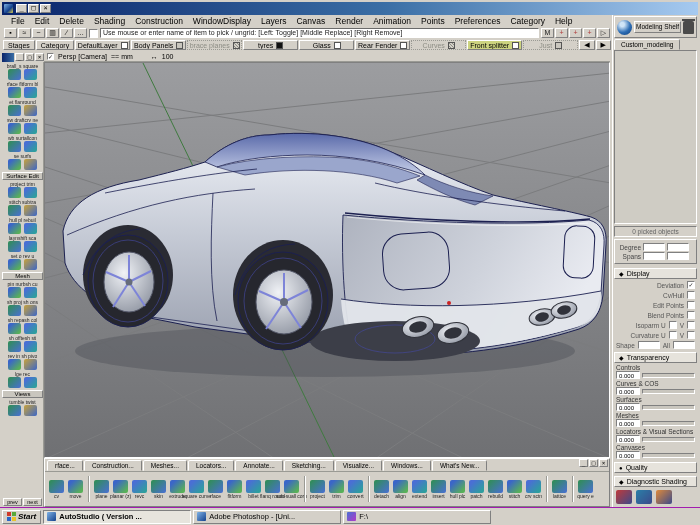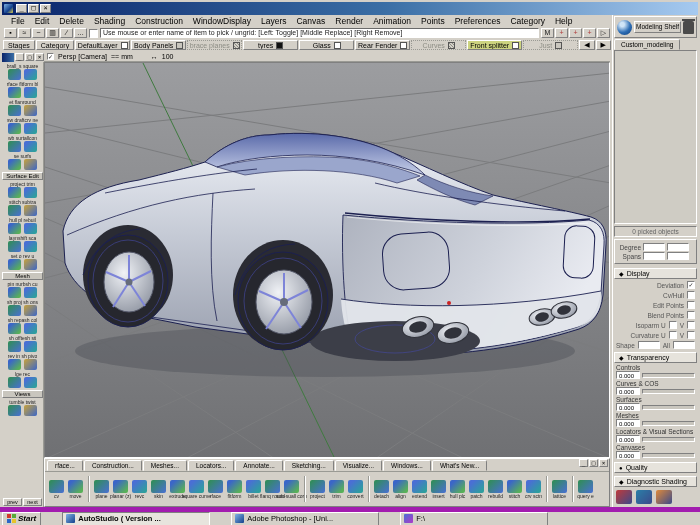--- a/index.html
+++ b/index.html
@@ -136,31 +136,31 @@
   .rp-slbl{color:#333;white-space:nowrap;overflow:hidden;}
   .rp-srow{display:flex;align-items:center;gap:2px;}
   .rp-sval{width:24px;height:8px;background:#fff;border:1px solid;
     border-color:#808080 #fff #fff #808080;font-size:6px;line-height:8px;padding-left:2px;}
   .rp-track{flex:1;height:5px;border:1px solid;border-color:#808080 #fff #fff #808080;background:#c9c6be;}
   .rp-diagicons{display:flex;gap:4px;padding:2px;}
   .dico{width:16px;height:14px;border-radius:2px;}
 
   
   .taskbar{position:absolute;left:0;top:507px;width:700px;height:18px;background:#d4d0c8;
-    border-top:5px solid #a21caf;display:flex;align-items:center;gap:2px;padding:1px 2px;}
+    border-top:1px solid #a21caf;display:flex;align-items:center;gap:2px;padding:1px 2px;}
   .startbtn{display:flex;align-items:center;gap:2px;height:14px;padding:0 4px;
     font-size:8px;font-weight:bold;font-style:italic;background:#d4d0c8;
     border:1px solid;border-color:#fff #808080 #808080 #fff;}
   .flag{width:9px;height:9px;display:grid;grid-template-columns:1fr 1fr;grid-template-rows:1fr 1fr;gap:1px;}
   .flag i{display:block;}
   .flag i:nth-child(1){background:#d03a2b;}.flag i:nth-child(2){background:#58a93a;}
   .flag i:nth-child(3){background:#2a66c8;}.flag i:nth-child(4){background:#e8c32a;}
   .taskbtn{display:flex;align-items:center;gap:3px;height:14px;width:148px;padding:0 3px;
     font-size:7.5px;background:#d4d0c8;border:1px solid;border-color:#fff #808080 #808080 #fff;
-    white-space:nowrap;overflow:hidden;margin-left:19px;}
+    white-space:nowrap;overflow:hidden;}
   .taskbtn.active{border-color:#808080 #fff #fff #808080;background:#e7e4dd;font-weight:bold;}
   .taskbtn .tico{width:9px;height:9px;flex:0 0 auto;border-radius:1px;
     background:linear-gradient(135deg,#7fb2e5,#13408c);}
   .taskbtn:nth-child(3) .tico{background:linear-gradient(135deg,#4a6fd4,#b03ac8);}
   .taskbtn:nth-child(4) .tico{background:linear-gradient(135deg,#e8d44d,#a88a2a);}
   .tray{margin-left:auto;display:flex;align-items:center;gap:2px;height:14px;padding:0 4px;
     border:1px solid;border-color:#808080 #fff #fff #808080;}
   .tray-ico{width:8px;height:8px;border-radius:1px;}
   .clock{font-size:8px;margin-left:3px;}
 </style>

